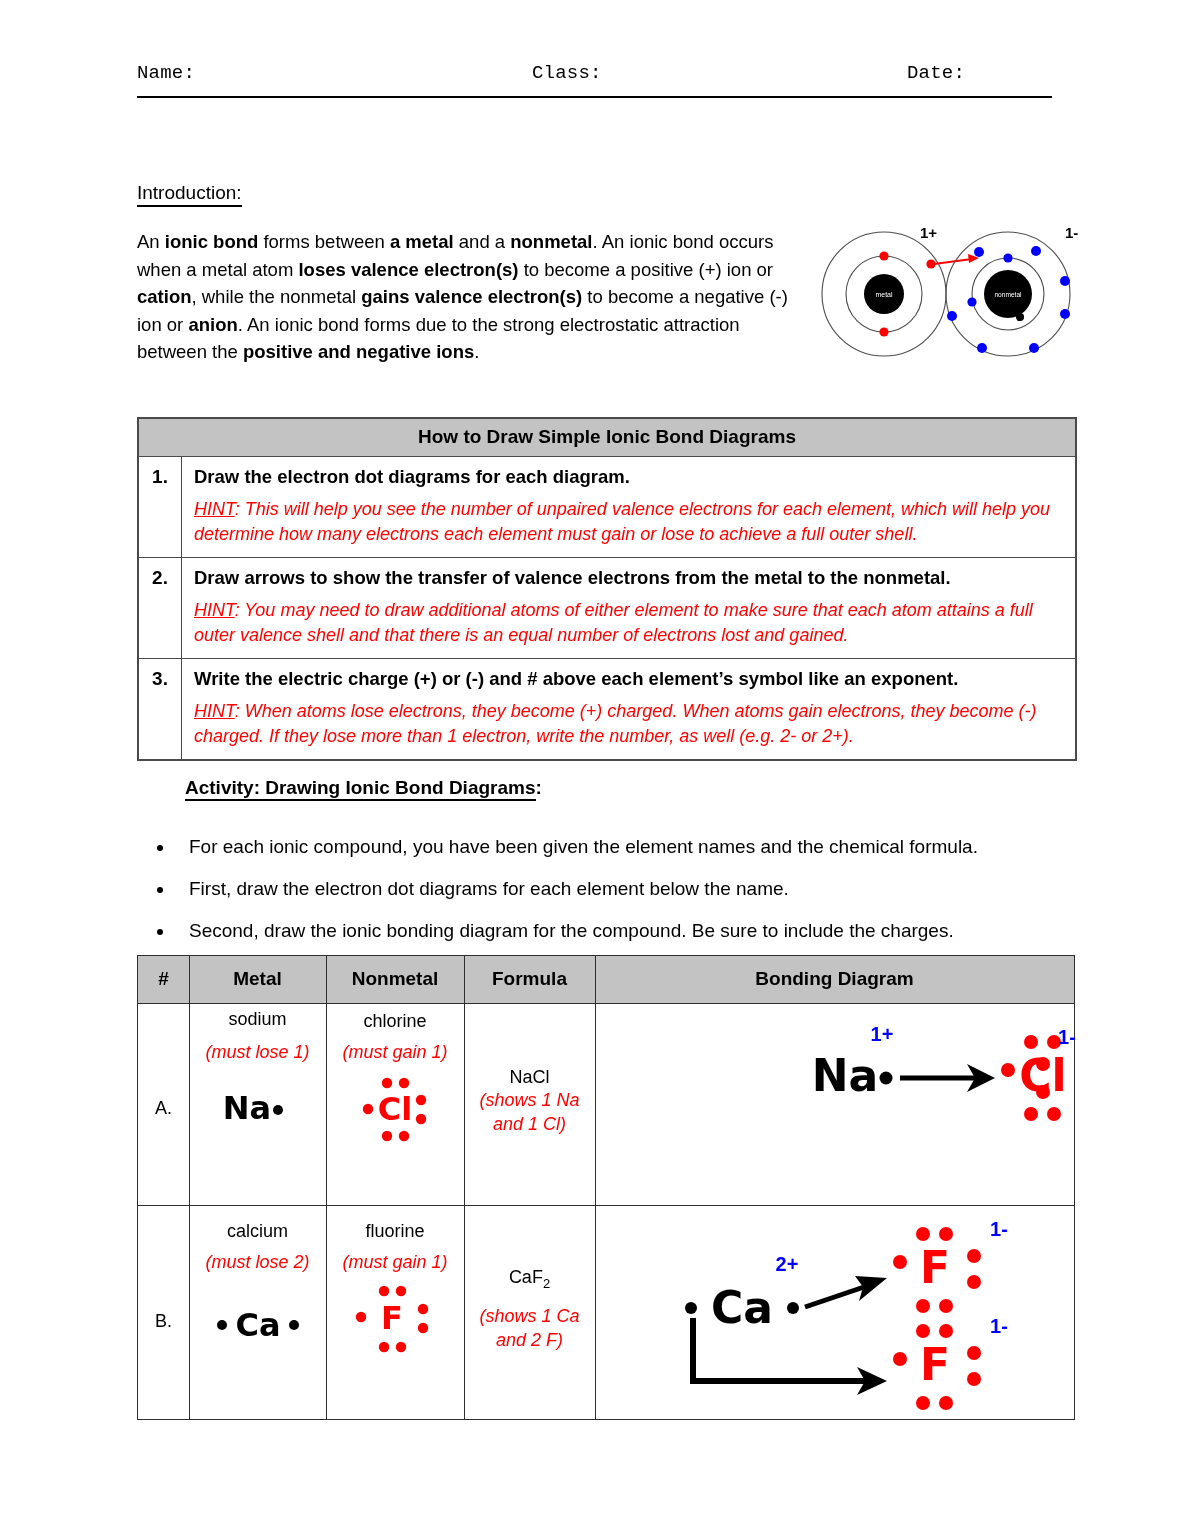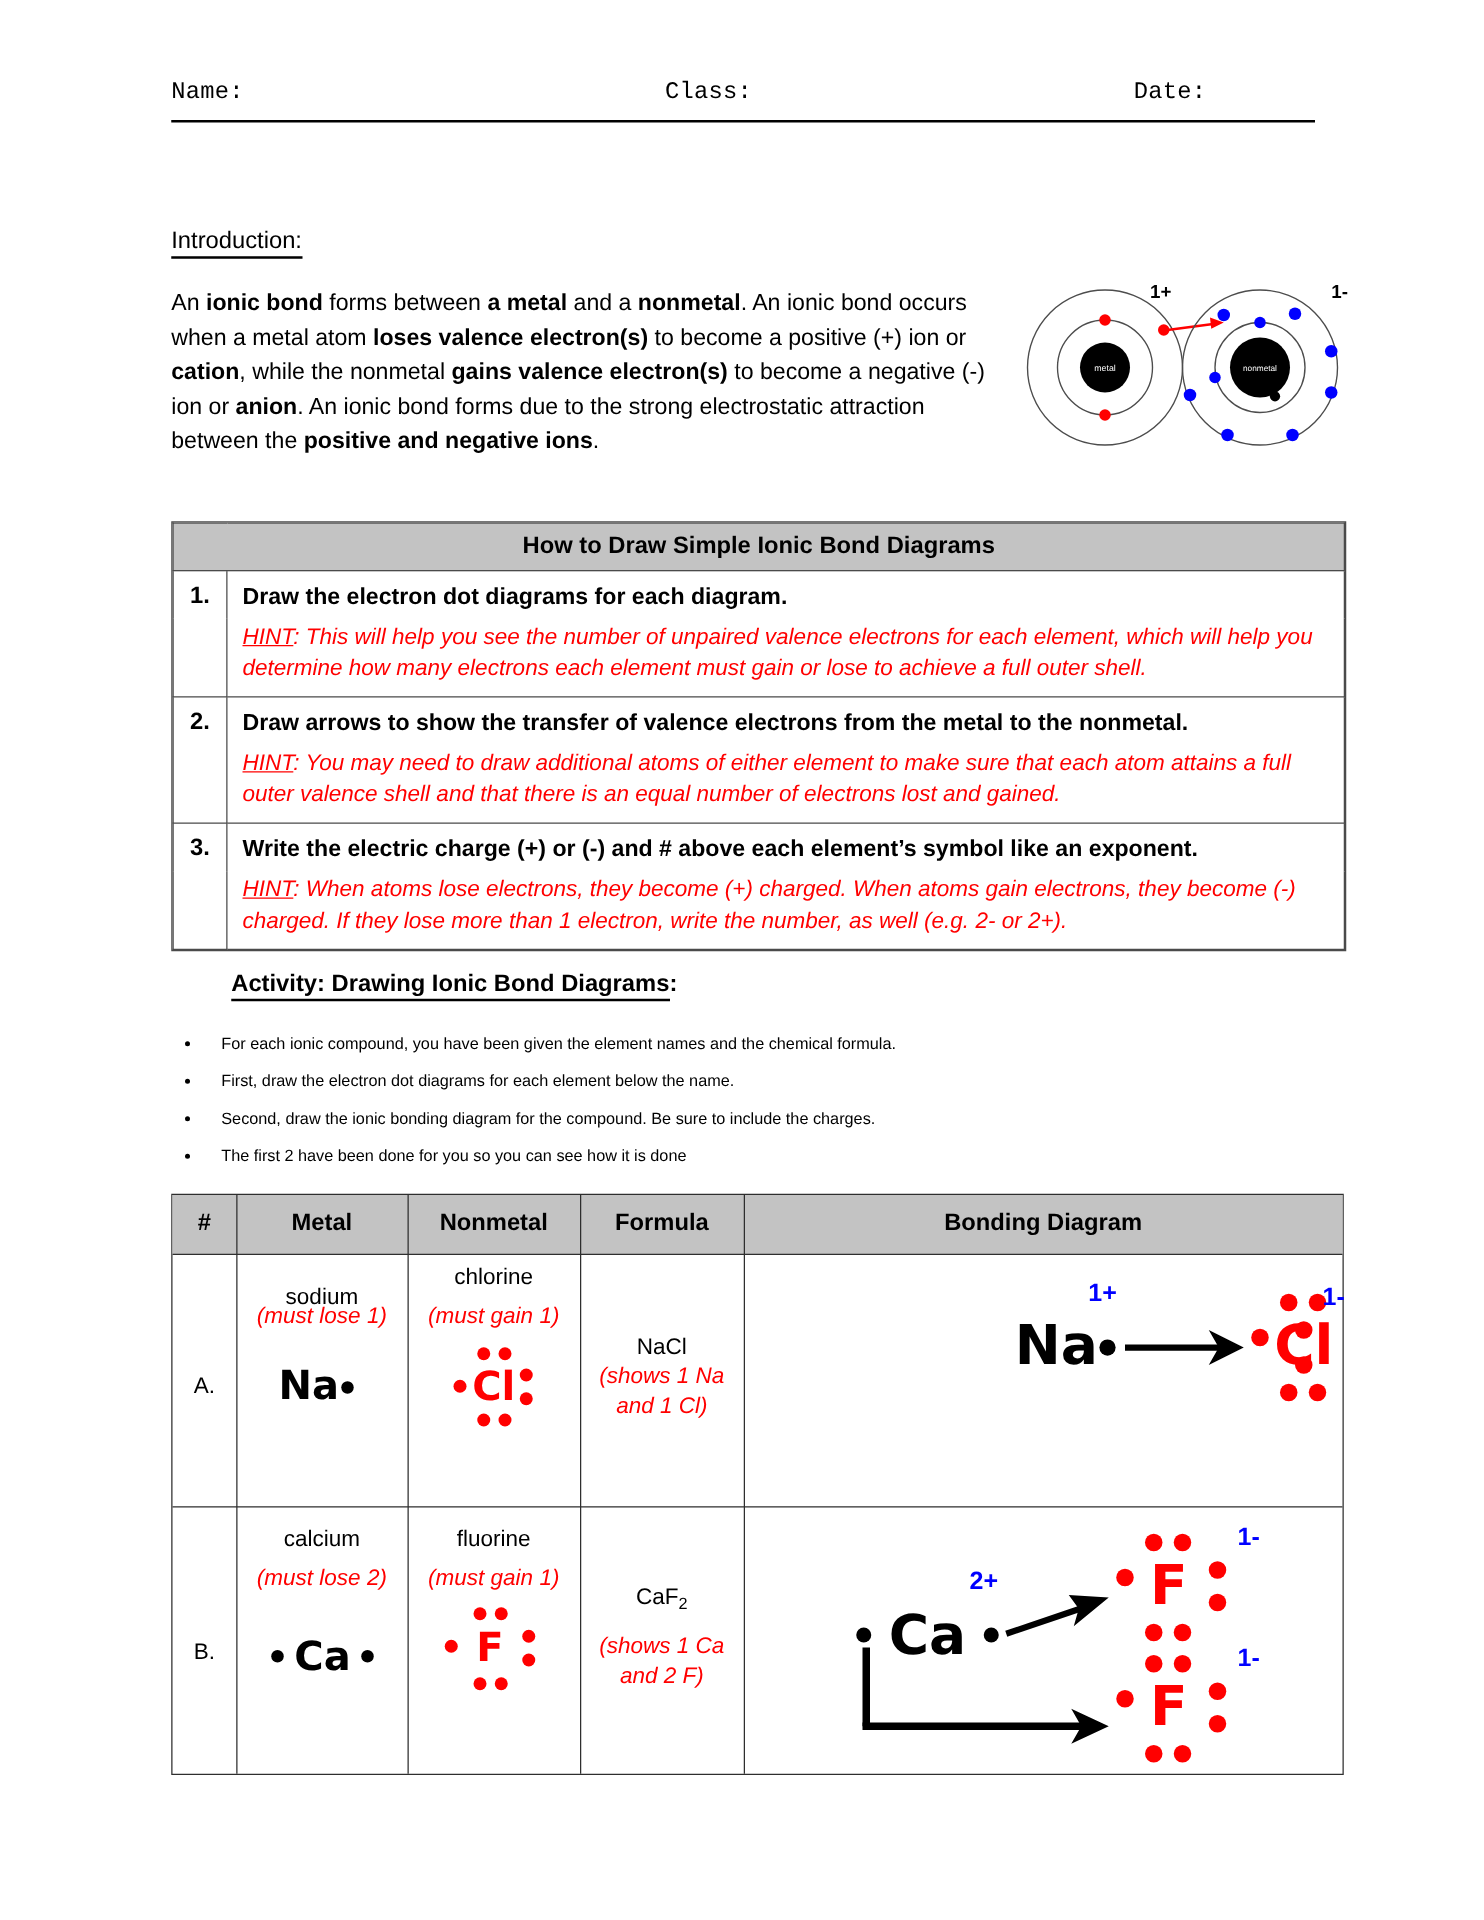--- a/index.html
+++ b/index.html
@@ -36,21 +36,21 @@
   .howto .num{width:42px;text-align:center;font-weight:bold;font-size:19px;padding:9px 0 6px;border-right:1.3px solid #4a4a4a;}
   .howto .step{font-weight:bold;font-size:18.5px;padding:9px 10px 7px 12px;border-bottom:none;}
   .howto .hint{color:#ff0000;font-style:italic;font-size:18px;line-height:25px;padding:2px 12px 10px 12px;border-top:none;}
   .howto .hint u{text-decoration:underline;}
   .howto tr.noborder td{border-top:none;}
 
   
   .h-activity{position:absolute;left:137px;top:777px;font-weight:bold;font-size:19px;margin-left:48px;}
   .h-activity .u{border-bottom:2px solid #000;padding-bottom:1px;}
   .bullets{position:absolute;left:137px;top:820px;width:930px;}
-  .bullets li{font-size:13px;line-height:30px;margin:0;padding-left:14px;}
+  .bullets li{font-size:19px;line-height:30px;margin:12px;padding-left:14px;}
   .bullets ul{margin:0;padding-left:26px;list-style:disc;}
 
   
   .acttable{position:absolute;left:137px;top:955px;width:938px;height:465px;border:1.8px solid #2e2e2e;box-sizing:border-box;}
   .acthead{position:absolute;left:0;top:0;width:100%;height:48px;background:#c3c3c3;border-bottom:1.6px solid #2e2e2e;box-sizing:border-box;}
   .acthead .c{position:absolute;top:12px;text-align:center;font-weight:bold;font-size:19px;}
   .vline{position:absolute;top:0;width:0;border-left:1.4px solid #2e2e2e;}
   .rowline{position:absolute;left:0;width:100%;border-top:1.6px solid #2e2e2e;}
   .cellc{position:absolute;text-align:center;}
   .el-name{font-size:18px;}
@@ -170,21 +170,21 @@
 
     <div class="vline" style="left:51px;  top:0;   height:463px;"></div>
     <div class="vline" style="left:188px; top:0;   height:463px;"></div>
     <div class="vline" style="left:326px; top:0;   height:463px;"></div>
     <div class="vline" style="left:457px; top:0;   height:463px;"></div>
     <div class="rowline" style="top:249px;"></div>
 
     <div>
       <div class="cellc rowlabel" style="left:0;width:51px;top:142px;">A.</div>
 
-      <div class="cellc el-name" style="left:51px;width:137px;top:71px;">sodium</div>
+      <div class="cellc el-name" style="left:51px;width:137px;top:53px;">sodium</div>
       <div class="cellc el-note" style="left:51px;width:137px;top:86px;">(must lose 1)</div>
 
       <div class="cellc el-name" style="left:188px;width:138px;top:55px;">chlorine</div>
       <div class="cellc el-note" style="left:188px;width:138px;top:86px;">(must gain 1)</div>
 
       <div class="cellc formula" style="left:326px;width:131px;top:111px;">NaCl</div>
       <div class="cellc el-note" style="left:326px;width:131px;top:132px;line-height:24px;">
         <span>(shows 1 Na</span><br>
         <span>and 1 Cl)</span>
       </div>

